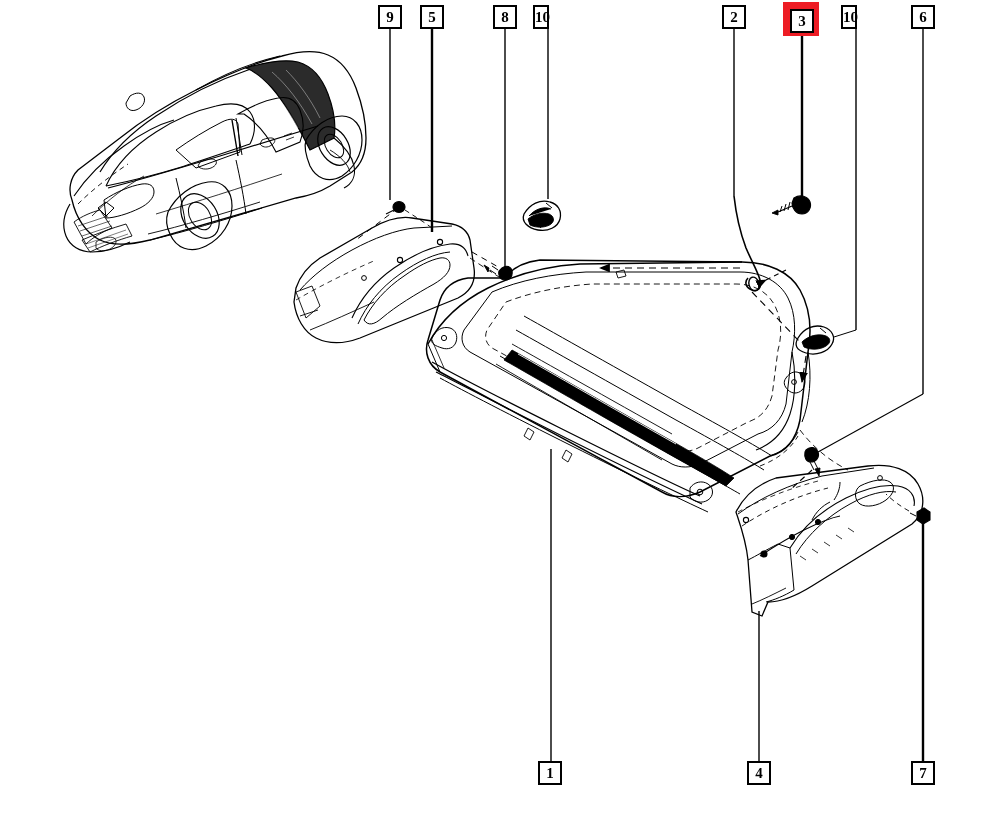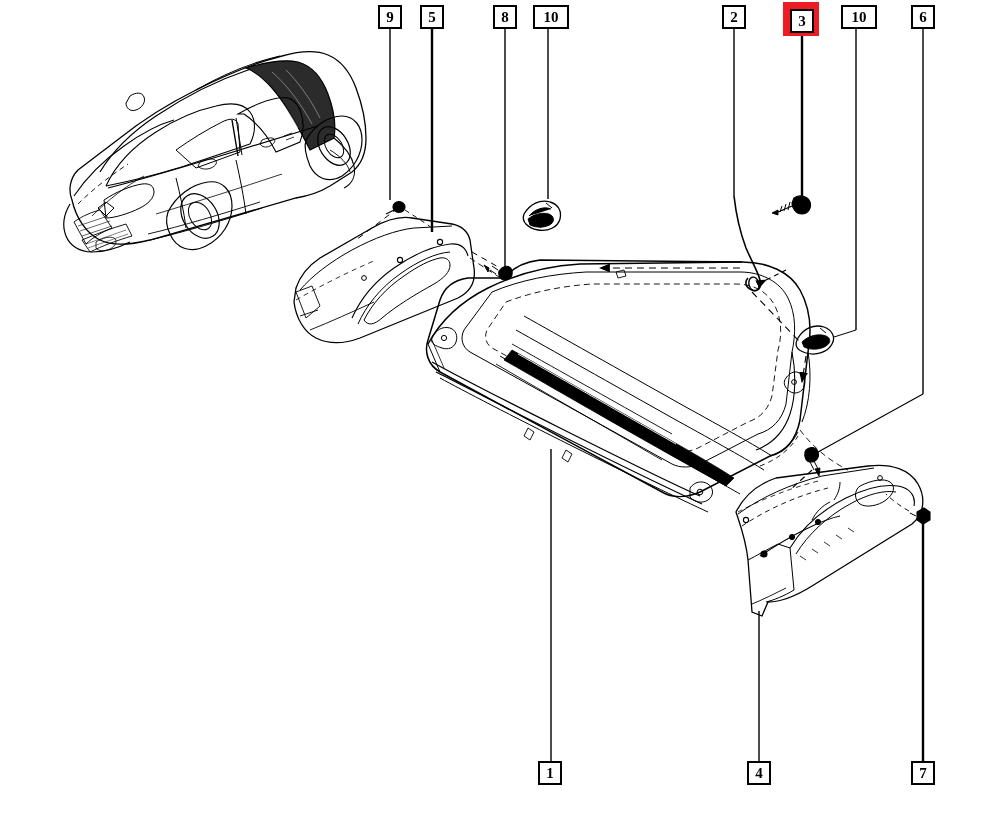--- a/index.html
+++ b/index.html
@@ -33,21 +33,21 @@
     background: #ffffff;
     color: #000000;
     font-family: "Liberation Serif", serif;
     font-size: 15px;
     font-weight: bold;
     line-height: 20px;
     text-align: center;
     z-index: 5;
   }
   .callout.wide {
-    width: 36px;
+    width: 16px;
   }
   .callout-highlight {
     position: absolute;
     background: #ED1C24;
     z-index: 4;
   }
 </style>
 </head>
 <body>
 

